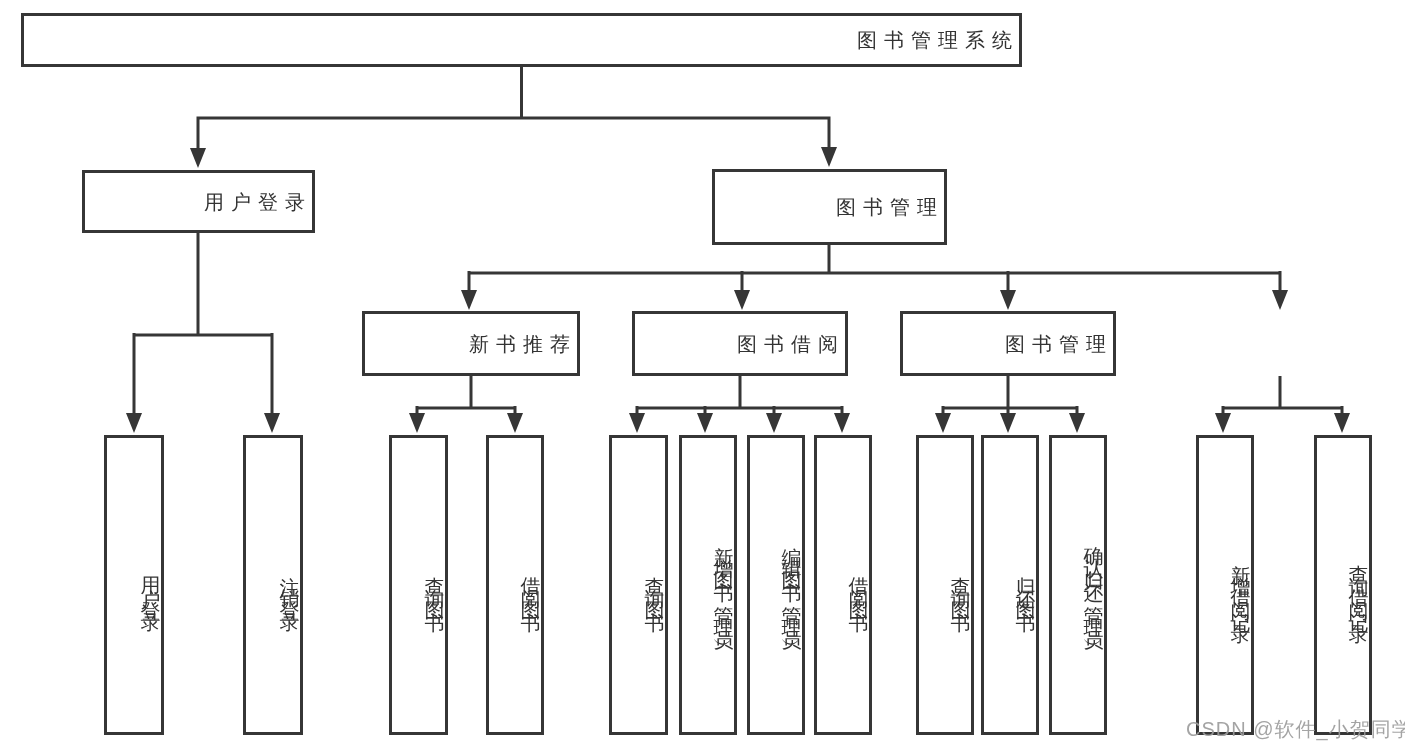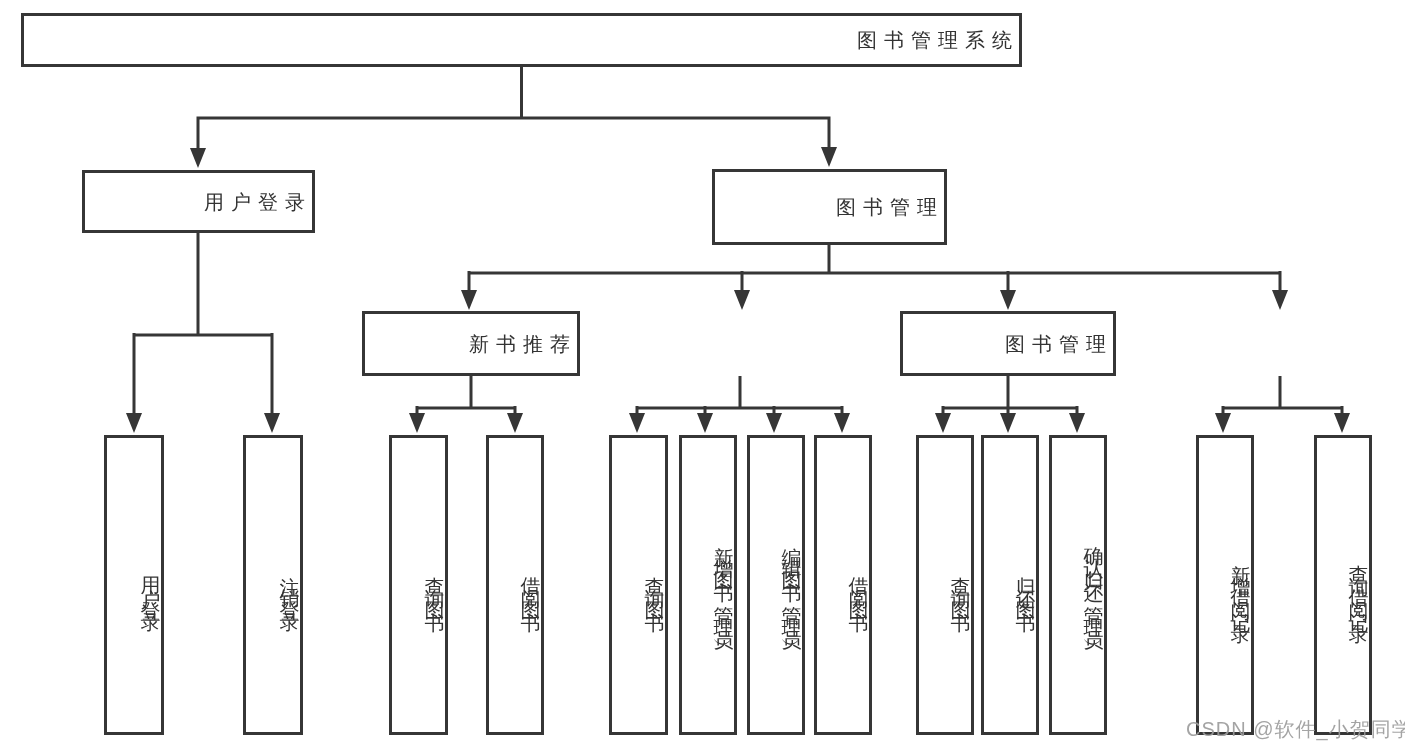--- a/index.html
+++ b/index.html
@@ -91,20 +91,23 @@
   <div class="node h n-login">
     <span>用户登录</span>
   </div>
   <div class="node h n-mgmt">
     <span>图书管理</span>
   </div>
 
   <div class="node h n-rec">
     <span>新书推荐</span>
   </div>
+  <div class="node h n-bor">
+    <span>图书借阅</span>
+  </div>
   <div class="node h n-cur">
     <span>图书管理</span>
   </div>
 
   <div class="node v leaf l1">
     <span>用户登录</span>
   </div>
   <div class="node v leaf l2">
     <span>注销登录</span>
   </div>

